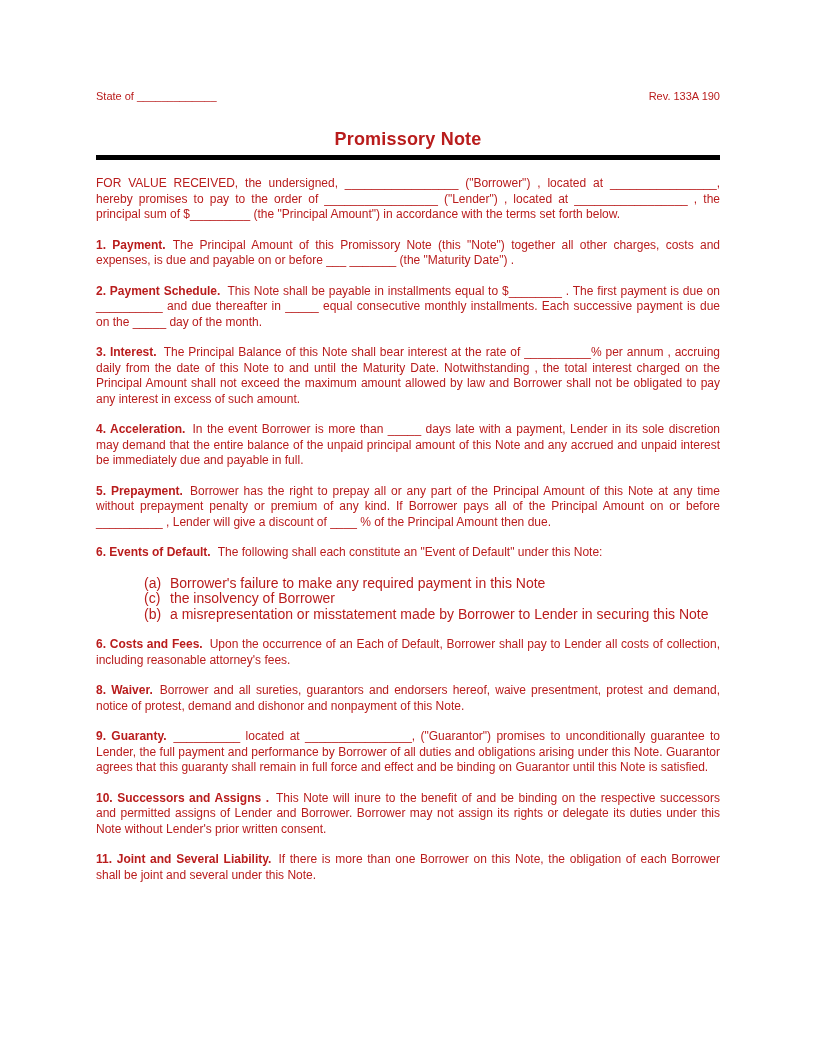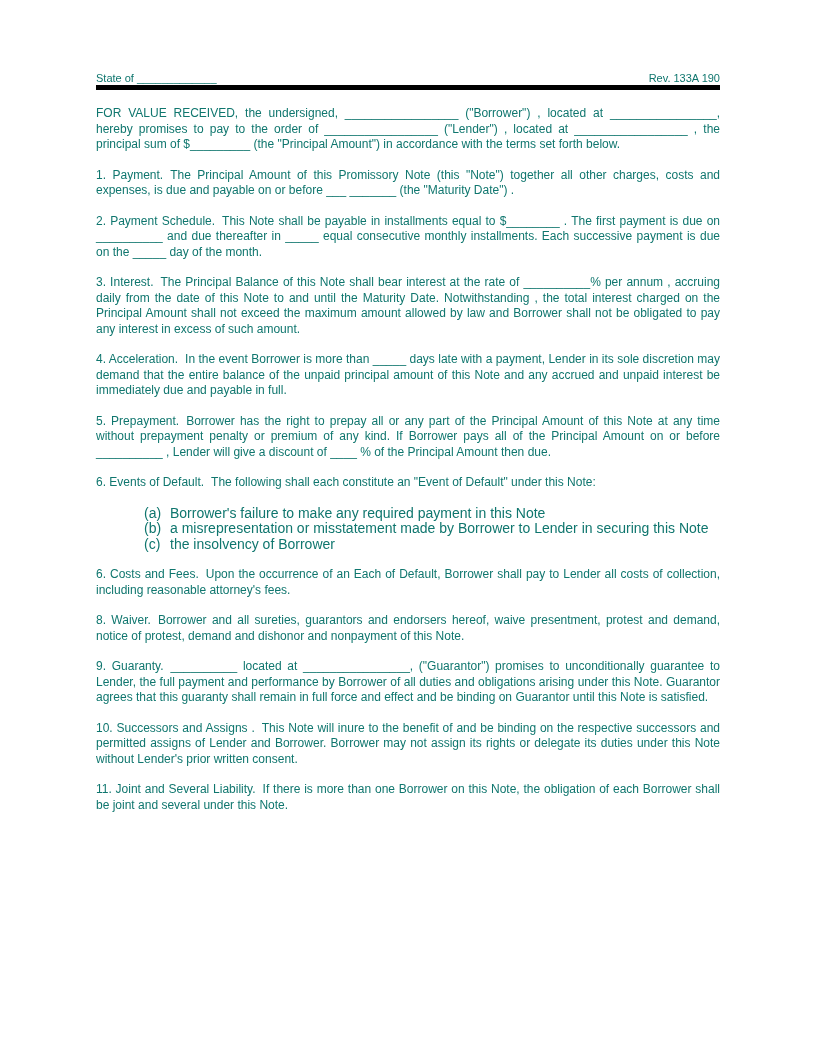--- a/index.html
+++ b/index.html
@@ -2,23 +2,23 @@
 <html><head>
 <meta charset="utf-8">
 <style>
   * { box-sizing: border-box; }
   html, body { margin: 0; padding: 0; background: #ffffff; }
   .page {
     width: 816px;
     height: 1056px;
     margin: 0 auto;
     background: #ffffff;
-    color: #0f766e;
+    color: #b91c1c;
     font-family: "Liberation Sans", sans-serif;
-    padding: 71px 96px 0 96px;
+    padding: 89px 96px 0 96px;
     overflow: hidden;
   }
   .doc-header {
     display: flex;
     justify-content: space-between;
     align-items: baseline;
     font-size: 11px;
     line-height: 14px;
   }
   .doc-title {
@@ -43,21 +43,21 @@
   }
   .amount-row strong { font-weight: bold; }
   .blank { font-weight: normal; }
   .para {
     font-size: 12px;
     line-height: 15.5px;
     text-align: justify;
     margin: 15px 0 0 0;
   }
   .intro { margin-top: 16px; }
-  .sec-h { font-weight: normal; margin-right: 7px; }
+  .sec-h { font-weight: bold; margin-right: 7px; }
   .events {
     list-style: none;
     margin: 15px 0 0 0;
     padding: 0 0 0 48px;
     font-size: 14px;
     line-height: 15.5px;
   }
   .events li { padding-left: 26px; text-indent: -26px; }
   .events .marker { display: inline-block; width: 26px; text-indent: 0; }
 </style>
@@ -67,41 +67,42 @@
 <div class="page">
 
   <div class="doc-header">
     <div>
       <span>State of</span>
       <span class="blank">_____________</span>
     </div>
     <div>Rev. 133A 190</div>
   </div>
 
+  <div class="doc-title">Promissory Note</div>
   <div class="title-rule"></div>
 
 
   <p class="para intro">FOR VALUE RECEIVED, the undersigned, _________________ ("Borrower") , located at ________________, hereby promises to pay to the order of _________________ ("Lender") , located at _________________ , the principal sum of $_________ (the "Principal Amount") in accordance with the terms set forth below.</p>
 
   <p class="para"><strong class="sec-h">1. Payment.</strong><span>The Principal Amount of this Promissory Note (this "Note") together all other charges, costs and expenses, is due and payable on or before ___ _______ (the "Maturity Date") .</span></p>
 
   <p class="para"><strong class="sec-h">2. Payment Schedule.</strong><span>This Note shall be payable in installments equal to $________ . The first payment is due on __________ and due thereafter in _____ equal consecutive monthly installments. Each successive payment is due on the _____ day of the month.</span></p>
 
   <p class="para"><strong class="sec-h">3. Interest.</strong><span>The Principal Balance of this Note shall bear interest at the rate of __________% per annum , accruing daily from the date of this Note to and until the Maturity Date. Notwithstanding , the total interest charged on the Principal Amount shall not exceed the maximum amount allowed by law and Borrower shall not be obligated to pay any interest in excess of such amount.</span></p>
 
   <p class="para"><strong class="sec-h">4. Acceleration.</strong><span>In the event Borrower is more than _____ days late with a payment, Lender in its sole discretion may demand that the entire balance of the unpaid principal amount of this Note and any accrued and unpaid interest be immediately due and payable in full.</span></p>
 
   <p class="para"><strong class="sec-h">5. Prepayment.</strong><span>Borrower has the right to prepay all or any part of the Principal Amount of this Note at any time without prepayment penalty or premium of any kind. If Borrower pays all of the Principal Amount on or before __________ , Lender will give a discount of ____ % of the Principal Amount then due.</span></p>
 
   <p class="para"><strong class="sec-h">6. Events of Default.</strong><span>The following shall each constitute an "Event of Default" under this Note:</span></p>
 
   <ul class="events">
     <li><span class="marker">(a)</span><span>Borrower's failure to make any required payment in this Note</span></li>
+    <li><span class="marker">(c)</span><span>the insolvency of Borrower</span></li>
     <li><span class="marker">(b)</span><span>a misrepresentation or misstatement made by Borrower to Lender in securing this Note</span></li>
-    <li><span class="marker">(c)</span><span>the insolvency of Borrower</span></li>
   </ul>
 
   <p class="para"><strong class="sec-h">6. Costs and Fees.</strong><span>Upon the occurrence of an Each of Default, Borrower shall pay to Lender all costs of collection, including reasonable attorney's fees.</span></p>
 
   <p class="para"><strong class="sec-h">8. Waiver.</strong><span>Borrower and all sureties, guarantors and endorsers hereof, waive presentment, protest and demand, notice of protest, demand and dishonor and nonpayment of this Note.</span></p>
 
   <p class="para"><strong class="sec-h">9. Guaranty.</strong><span>__________ located at ________________, ("Guarantor") promises to unconditionally guarantee to Lender, the full payment and performance by Borrower of all duties and obligations arising under this Note. Guarantor agrees that this guaranty shall remain in full force and effect and be binding on Guarantor until this Note is satisfied.</span></p>
 
   <p class="para"><strong class="sec-h">10. Successors and Assigns .</strong><span>This Note will inure to the benefit of and be binding on the respective successors and permitted assigns of Lender and Borrower. Borrower may not assign its rights or delegate its duties under this Note without Lender's prior written consent.</span></p>
 

